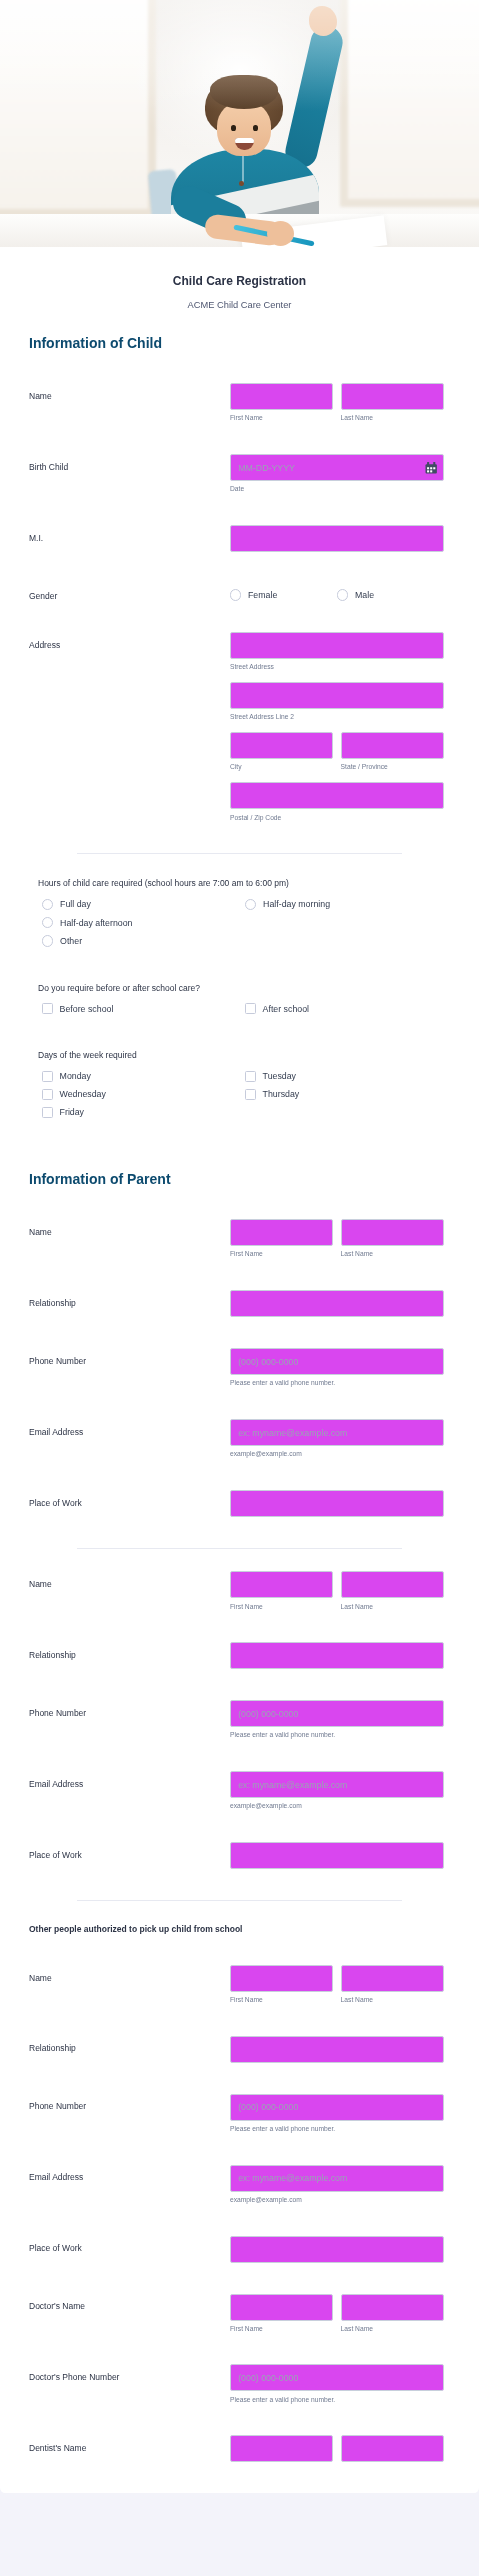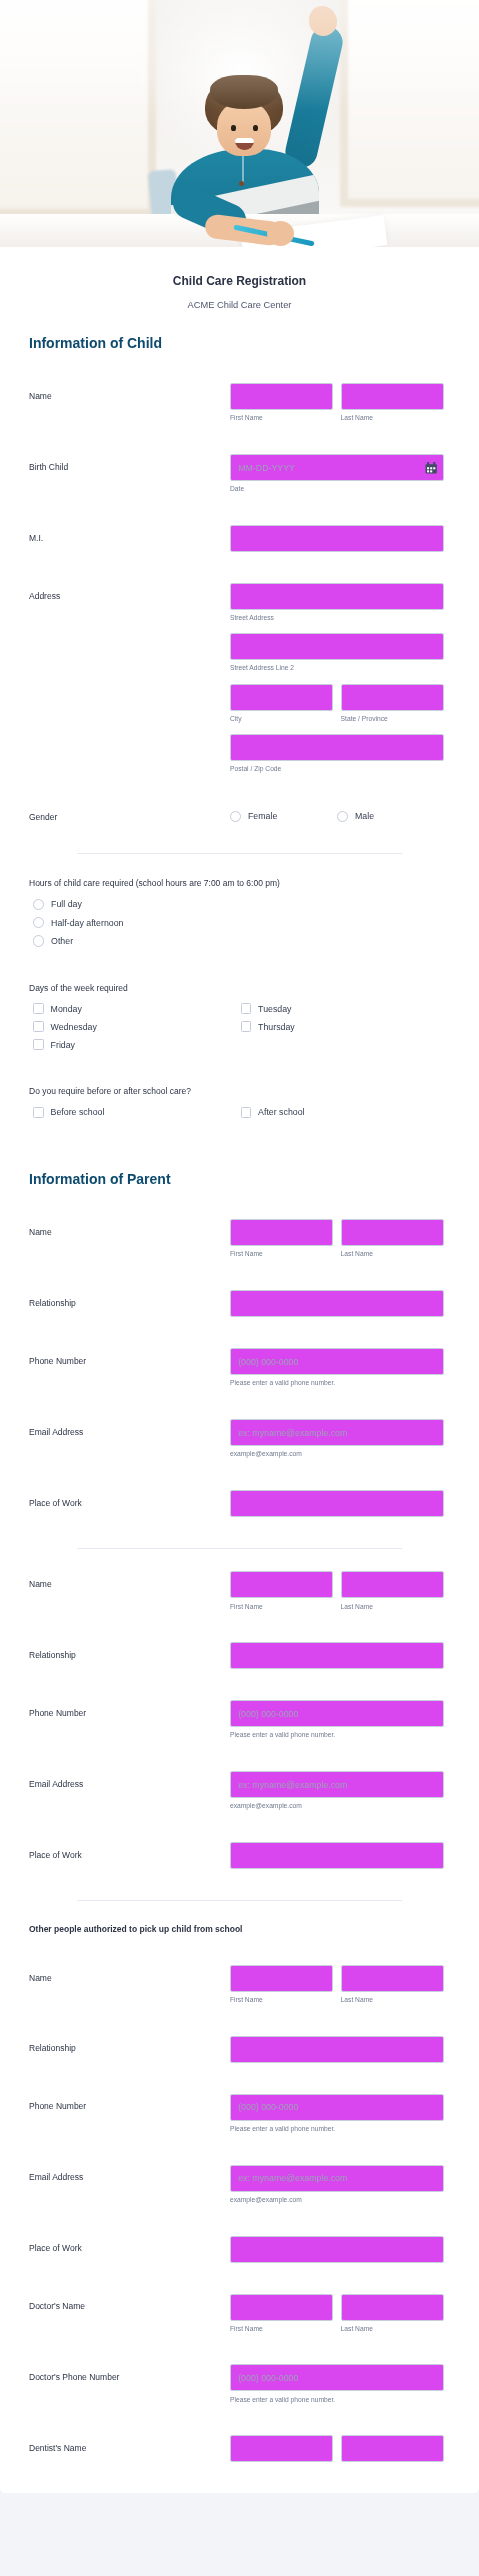--- a/index.html
+++ b/index.html
@@ -101,21 +101,21 @@
   .date-wrap{position:relative;}
   .date-wrap .inp{padding-right:25px;}
   .cal-icon{position:absolute;right:6.7px;top:7.7px;width:12.4px;height:12px;}
 
   .opt-inline{display:flex;padding-top:6.2px;}
   .opt-inline .opt{width:50%;}
   .opt{display:flex;align-items:center;gap:6.7px;font-size:8.8px;color:#333c4f;}
   .radio{flex:none;width:11.3px;height:11.3px;border-radius:50%;border:1px solid #c6cbdb;background:#fff;box-sizing:border-box;}
   .checkbox{flex:none;width:10.8px;height:10.8px;border-radius:1.5px;border:1px solid #c6cbdb;background:#fff;box-sizing:border-box;}
 
-  .qgroup{margin:0 35px 35px 29px;}
+  .qgroup{margin:0 35px 35px 38px;}
   .q-title{font-size:8.5px;font-weight:500;color:#2c3345;line-height:12.4px;margin-bottom:9.3px;}
   .opt-cols{display:flex;}
   .opt-col{width:50%;}
   .opt-col .opt{margin-bottom:7.2px;padding-left:4.1px;text-align:right;}
   .opt-col .opt:last-child{margin-bottom:0;}
 
   .divider{height:0.5px;background:#e7e9f1;margin:24px 77px 23px;}
 
   .block-head{margin:0 35px 30px 29px;}
   .block-title{font-size:8.5px;font-weight:700;color:#2c3345;line-height:11.3px;}
@@ -200,20 +200,36 @@
   </div>
 
   <div class="qrow">
     <div class="q-label">M.I.</div>
     <div class="q-control">
       <input class="inp" type="text" style="">
     </div>
   </div>
 
   <div class="qrow">
+    <div class="q-label">Gender</div>
+    <div class="q-control">
+      <div class="opt-inline">
+        <div class="opt">
+          <span class="radio"></span>
+          <span>Female</span>
+        </div>
+        <div class="opt">
+          <span class="radio"></span>
+          <span>Male</span>
+        </div>
+      </div>
+    </div>
+  </div>
+
+  <div class="qrow">
     <div class="q-label">Address</div>
     <div class="q-control">
       <div class="addr-block">
         <input class="inp" type="text" style="">
         <div class="sublabel">Street Address</div>
       </div>
       <div class="addr-block">
         <input class="inp" type="text" style="">
         <div class="sublabel">Street Address Line 2</div>
       </div>
@@ -229,55 +245,63 @@
           </div>
         </div>
       </div>
       <div class="addr-block">
         <input class="inp" type="text" style="">
         <div class="sublabel">Postal / Zip Code</div>
       </div>
     </div>
   </div>
 
-  <div class="qrow">
-    <div class="q-label">Gender</div>
-    <div class="q-control">
-      <div class="opt-inline">
-        <div class="opt">
-          <span class="radio"></span>
-          <span>Female</span>
-        </div>
-        <div class="opt">
-          <span class="radio"></span>
-          <span>Male</span>
-        </div>
-      </div>
-    </div>
-  </div>
-
   <div class="divider"></div>
 
   <div class="qgroup">
     <div class="q-title">Hours of child care required (school hours are 7:00 am to 6:00 pm)</div>
     <div class="opt-cols">
       <div class="opt-col">
         <div class="opt">
           <span class="radio"></span>
           <span>Full day</span>
         </div>
         <div class="opt">
           <span class="radio"></span>
           <span>Half-day afternoon</span>
         </div>
         <div class="opt">
           <span class="radio"></span>
           <span>Other</span>
         </div>
       </div>
+      <div class="opt-col">
+        <div class="opt">
+          <span class="radio"></span>
+          <span>Half-day morning</span>
+        </div>
+      </div>
+    </div>
+  </div>
+
+  <div class="qgroup">
+    <div class="q-title">Do you require before or after school care?</div>
+    <div class="opt-cols">
+      <div class="opt-col">
+        <div class="opt">
+          <span class="checkbox"></span>
+          <span>Before school</span>
+        </div>
+      </div>
+      <div class="opt-col">
+        <div class="opt">
+          <span class="checkbox"></span>
+          <span>After school</span>
+        </div>
+      </div>
     </div>
   </div>
 
   <div class="qgroup">
     <div class="q-title">Days of the week required</div>
     <div class="opt-cols">
       <div class="opt-col">
         <div class="opt">
           <span class="checkbox"></span>
           <span>Monday</span>
@@ -297,38 +321,20 @@
           <span>Tuesday</span>
         </div>
         <div class="opt">
           <span class="checkbox"></span>
           <span>Thursday</span>
         </div>
       </div>
     </div>
   </div>
 
-  <div class="qgroup">
-    <div class="q-title">Do you require before or after school care?</div>
-    <div class="opt-cols">
-      <div class="opt-col">
-        <div class="opt">
-          <span class="checkbox"></span>
-          <span>Before school</span>
-        </div>
-      </div>
-      <div class="opt-col">
-        <div class="opt">
-          <span class="checkbox"></span>
-          <span>After school</span>
-        </div>
-      </div>
-    </div>
-  </div>
-
   <h2 class="sec">Information of Parent</h2>
 
   <div class="qrow">
     <div class="q-label">Name</div>
     <div class="q-control">
       <div class="two-inputs">
         <div class="half">
           <input class="inp" type="text" style="">
           <div class="sublabel">First Name</div>
         </div>

